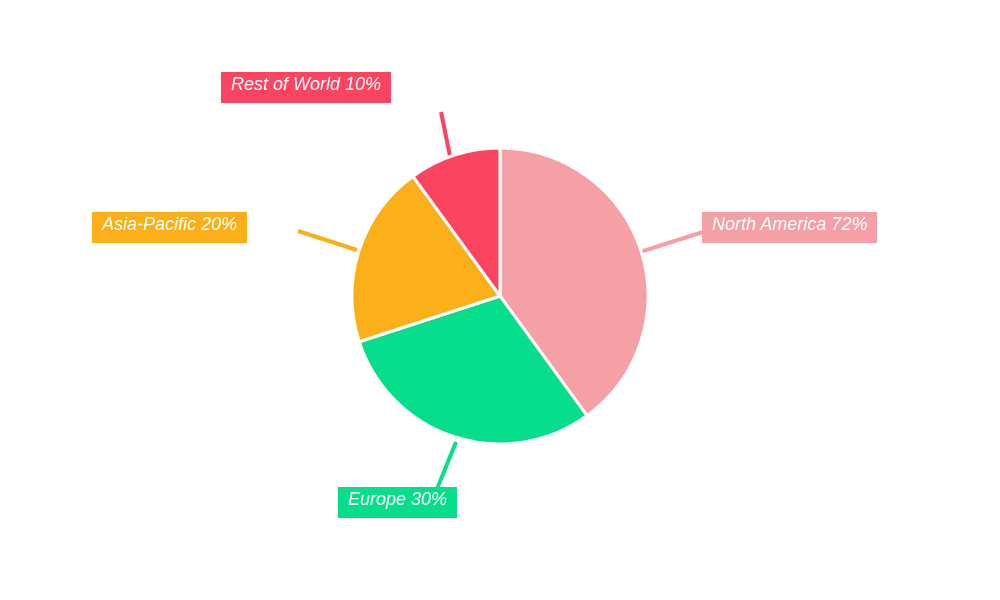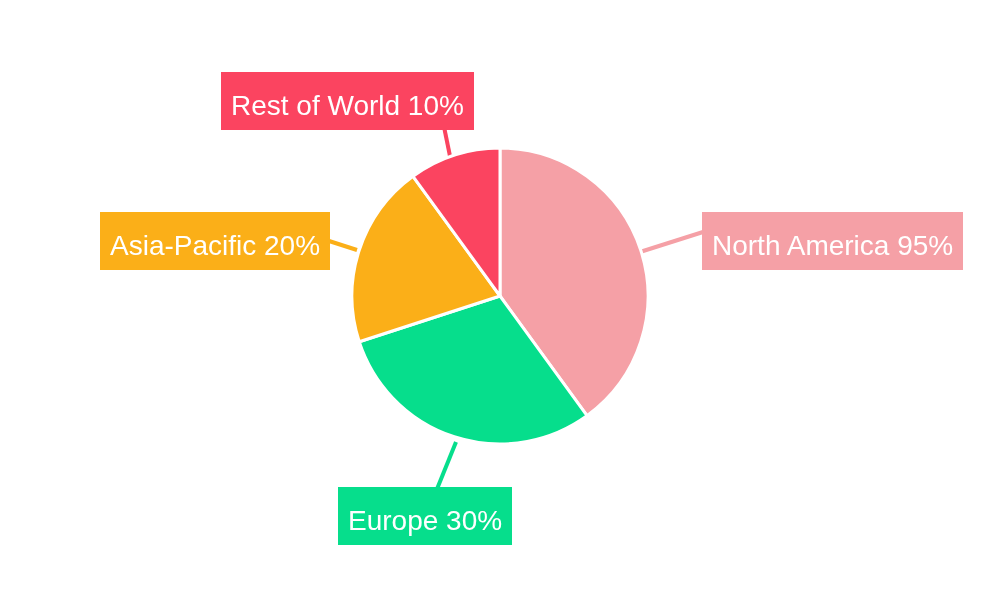--- a/index.html
+++ b/index.html
@@ -23,29 +23,30 @@
     position: absolute;
     left: 0;
     top: 0;
     width: 1000px;
     height: 600px;
   }
   .slice-label {
     position: absolute;
     color: #ffffff;
     font-family: "Liberation Sans", sans-serif;
-    font-size: 28px;
+    font-size: 18px;
     line-height: 1;
     white-space: nowrap;
-    padding: 20px 10px 10px 10px;
+    padding: 3px 10px 10px 10px;
     box-sizing: border-box;
+    font-style: italic;
   }
   #label-north-america { left: 702px; top: 212px; background: #F5A0A6; }
   #label-europe        { left: 290px; top: 487px; background: #06DE8C; margin-left: 48px; }
-  #label-asia-pacific  { left: 100px; top: 212px; background: #FBAF18; }
+  #label-asia-pacific  { left: 92px; top: 212px; background: #FBAF18; }
   #label-rest-of-world { left: 221px; top: 72px;  background: #FB4460; }
 </style>
 </head>
 <body>
 
 <div id="chart-root">
 
   <svg id="pie-svg" viewBox="0 0 1000 600">
 
     <line x1="640" y1="252" x2="703" y2="232" stroke="#F5A0A6" stroke-width="4"></line>
@@ -55,21 +56,21 @@
 
     <path d="M 500 296 L 500.00 148.00 A 148 148 0 0 1 586.99 415.73 Z" fill="#F5A0A6" stroke="#FFFFFF" stroke-width="3" stroke-linejoin="round"></path>
 
     <path d="M 500 296 L 586.99 415.73 A 148 148 0 0 1 359.24 341.73 Z" fill="#06DE8C" stroke="#FFFFFF" stroke-width="3" stroke-linejoin="round"></path>
 
     <path d="M 500 296 L 359.24 341.73 A 148 148 0 0 1 413.01 176.27 Z" fill="#FBAF18" stroke="#FFFFFF" stroke-width="3" stroke-linejoin="round"></path>
 
     <path d="M 500 296 L 413.01 176.27 A 148 148 0 0 1 500.00 148.00 Z" fill="#FB4460" stroke="#FFFFFF" stroke-width="3" stroke-linejoin="round"></path>
   </svg>
 
-  <div class="slice-label" id="label-north-america">North America 95%</div>
+  <div class="slice-label" id="label-north-america">North America 72%</div>
 
   <div class="slice-label" id="label-europe">Europe 30%</div>
 
   <div class="slice-label" id="label-asia-pacific">Asia-Pacific 20%</div>
 
   <div class="slice-label" id="label-rest-of-world">Rest of World 10%</div>
 
 </div>
 
 </body></html>

